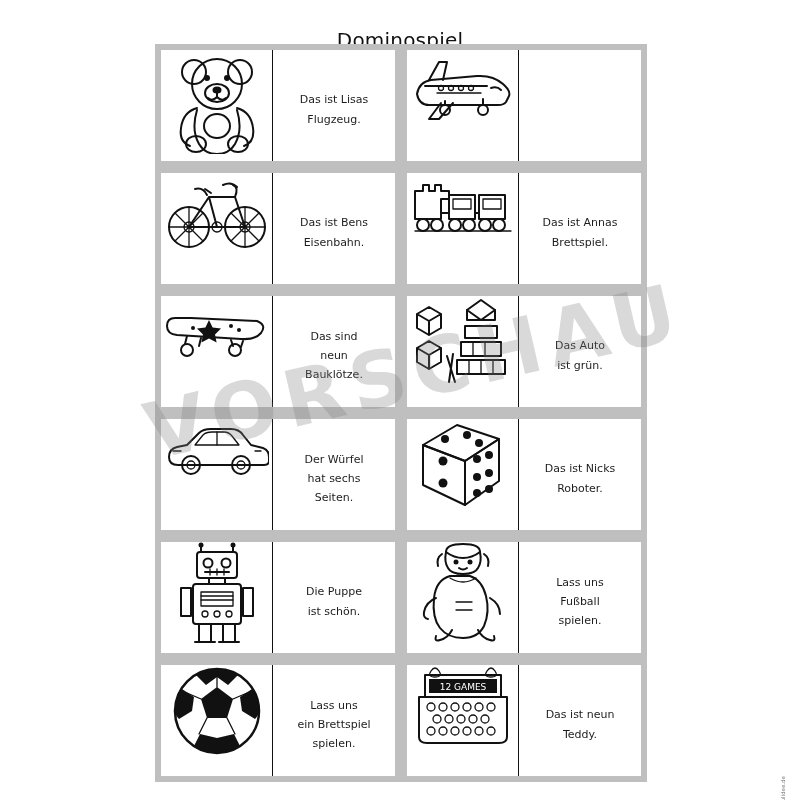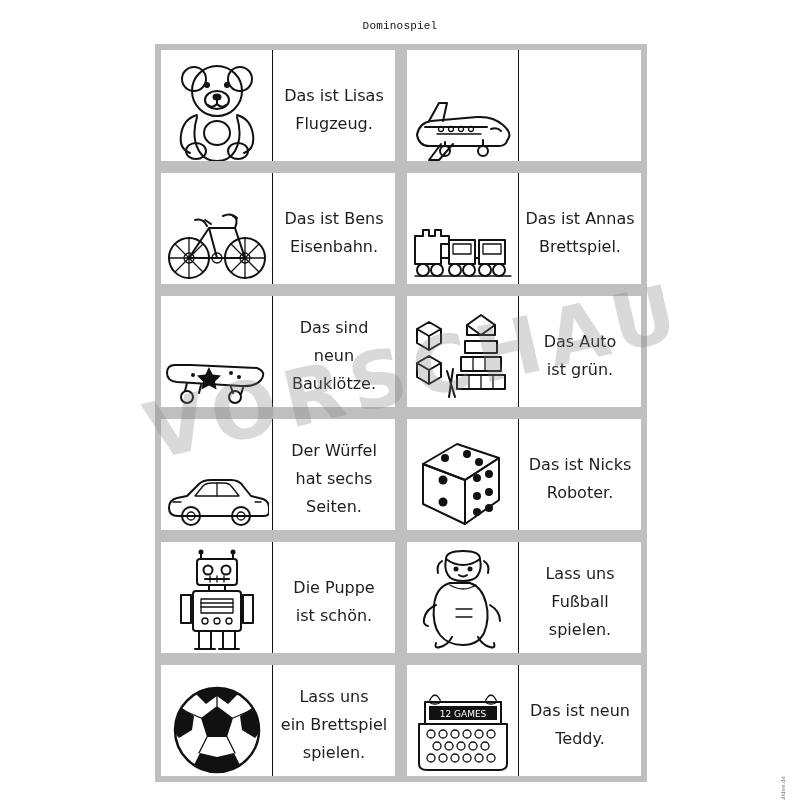--- a/index.html
+++ b/index.html
@@ -10,26 +10,25 @@
     color:#1a1a1a;
     overflow:hidden;
     position:relative;
   }
   #page{
     position:relative;
     width:800px;height:800px;
   }
   .title{
     position:absolute;
-    top:20px;left:0;width:800px;
+    top:28px;left:0;width:800px;
     text-align:center;
-    font-size:11px;
+    font-size:20px;
     color:#111;
     letter-spacing:.2px;
-    font-family:Liberation Mono, monospace;
   }
   .grid{
     position:absolute;
     top:44px;left:155px;
     width:490px;
     display:grid;
     grid-template-columns:246px 246px;
     grid-auto-rows:123px;
     column-gap:-2px;
     row-gap:0px;
@@ -40,33 +39,33 @@
     border:6px solid #bfbfbf;
     background:#ffffff;
     display:flex;
     padding:0;
     margin:0 0 2px 0;
   }
   .cell-img{
     box-sizing:border-box;
     width:112px;
     border-right:1.5px solid #111;
-    display:flex;align-items:flex-end;justify-content:center;
+    display:flex;align-items:flex-start;justify-content:center;
     overflow:hidden;
   }
   .cell-txt{
     box-sizing:border-box;
     flex:1;
     display:flex;align-items:center;justify-content:center;
     text-align:center;
     padding:4px 6px;
   }
   .cell-txt span{
     display:block;
-    font-size:16px;
+    font-size:11px;
     line-height:1.75;
     color:#1d1d1d;
     white-space:pre-line;
     margin-top:8px;
   }
   svg{display:block;}
   .ink{fill:none;stroke:#111;stroke-width:2;stroke-linecap:round;stroke-linejoin:round;}
   .inkthin{fill:none;stroke:#111;stroke-width:1.3;stroke-linecap:round;stroke-linejoin:round;}
   .fillblack{fill:#111;stroke:none;}
 

